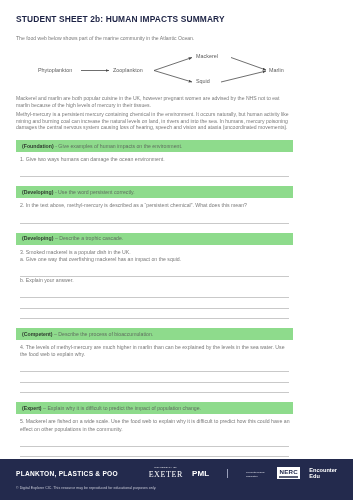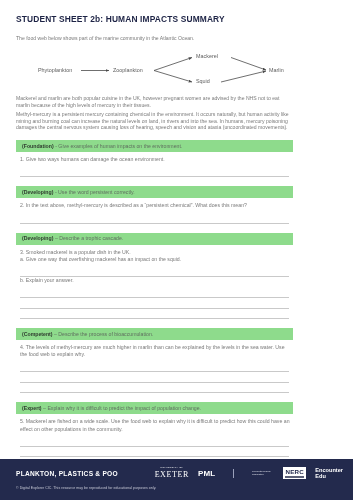--- a/index.html
+++ b/index.html
@@ -97,21 +97,21 @@
   }
   .footer-copy {
     position: absolute;
     left: 16px; top: 27px;
     font-size: 3.5px;
     color: #c9cbd8;
     letter-spacing: 0.05px;
   }
   .logos {
     position: absolute;
-    right: 10px; top: 8px;
+    right: 16px; top: 8px;
     display: flex;
     align-items: center;
     gap: 9px;
     margin-left: 20px;
   }
   .logo-exeter {
     text-align: center;
     line-height: 1;
     color: #fff;
   }
@@ -123,21 +123,21 @@
   }
   .logo-exeter .nm {
     font-family: "Liberation Serif", serif;
     font-size: 8px;
     letter-spacing: 0.6px;
     display: block;
     position: relative;
   }
   .logo-pml {
     display: flex;
-    align-items: center;
+    align-items: flex-end;
     gap: 18px;
   }
   .logo-pml .pml {
     font-size: 8px;
     font-weight: bold;
     letter-spacing: 0.2px;
     color: #fff;
   }
   .logo-pml .divider {
     width: 0.6px;

